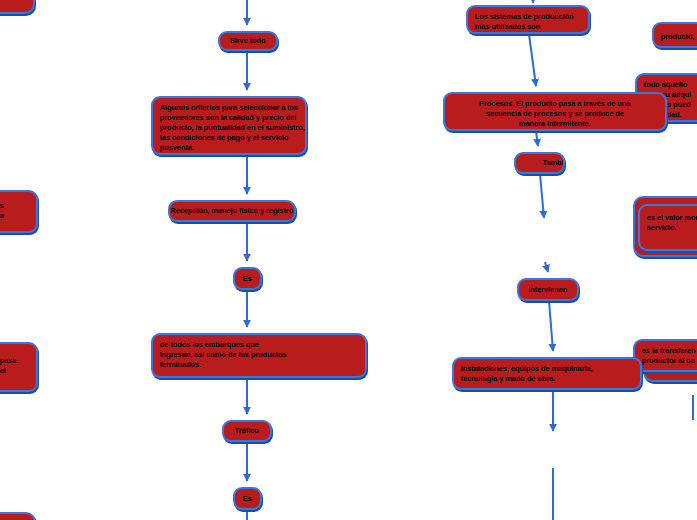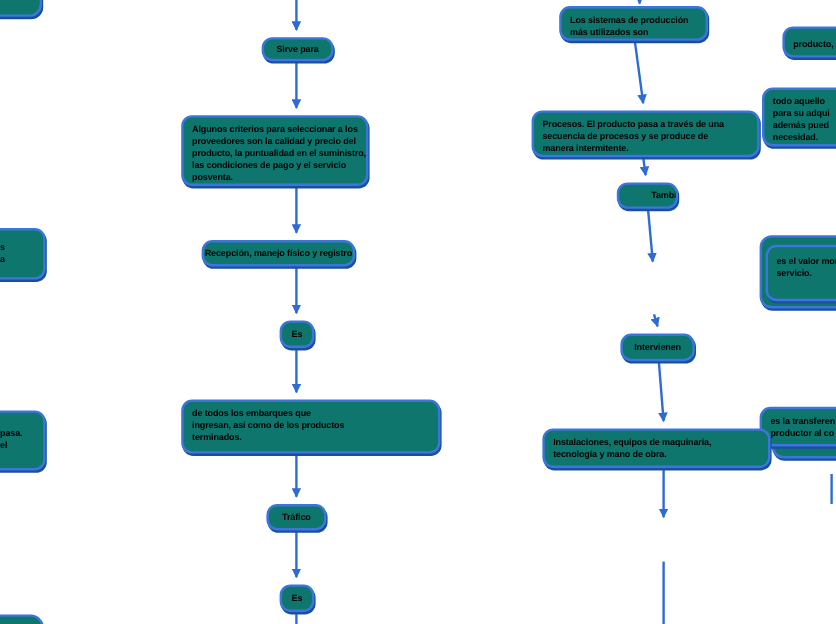--- a/index.html
+++ b/index.html
@@ -5,21 +5,21 @@
   html,body{margin:0;padding:0;}
   body{
     width:697px;height:520px;position:relative;overflow:hidden;
     background:#ffffff;
     font-family:"Liberation Sans",sans-serif;
   }
   #canvas{position:absolute;left:0;top:0;width:697px;height:520px;}
   #connectors{position:absolute;left:0;top:0;pointer-events:none;}
   .node{
     position:absolute;
-    background:#0f766e;
+    background:#b91c1c;
     border:2px solid #3B76DC;
     border-radius:9px;
     box-shadow:1px 2px 0 0 #1C4E9E;
     box-sizing:border-box;
     color:#000000;
     font-weight:bold;
     font-size:7.5px;
     letter-spacing:-0.1px;
     overflow:hidden;
   }
@@ -78,21 +78,21 @@
     <span class="node-label">s
 a</span>
   </div>
 
   <div class="node left" style="left:-122px;top:342px;width:160px;height:50px;padding-left:120px;padding-top:12px;">
     <span class="node-label">pasa.
 el</span>
   </div>
 
   <div class="node center" style="left:218px;top:31px;width:60px;height:20px;">
-    <span class="node-label">Sirve para</span>
+    <span class="node-label">Sirve todo</span>
   </div>
 
   <div class="node left" style="left:151px;top:96px;width:156px;height:59px;">
     <span class="node-label">Algunos criterios para seleccionar a los
 proveedores son la calidad y precio del
 producto, la puntualidad en el suministro,
 las condiciones de pago y el servicio
 posventa.</span>
   </div>
 
@@ -127,21 +127,21 @@
     <span class="node-label">producto,</span>
   </div>
 
   <div class="node left" style="left:635px;top:73px;width:110px;height:49px;">
     <span class="node-label">todo aquello
 para su adqui
 además pued
 necesidad.</span>
   </div>
 
-  <div class="node left" style="left:443px;top:92px;width:190px;height:39px;">
+  <div class="node left" style="left:443px;top:92px;width:224px;height:39px;text-align:center;">
     <span class="node-label">Procesos. El producto pasa a través de una
 secuencia de procesos y se produce de
 manera intermitente.</span>
   </div>
 
   <div class="node center" style="left:514px;top:152px;width:51px;height:22px;padding-left:36px;">
     <span class="node-label">También</span>
   </div>
 
   <div class="node left" style="left:638px;top:204px;width:100px;height:47px;padding-top:7px;">

